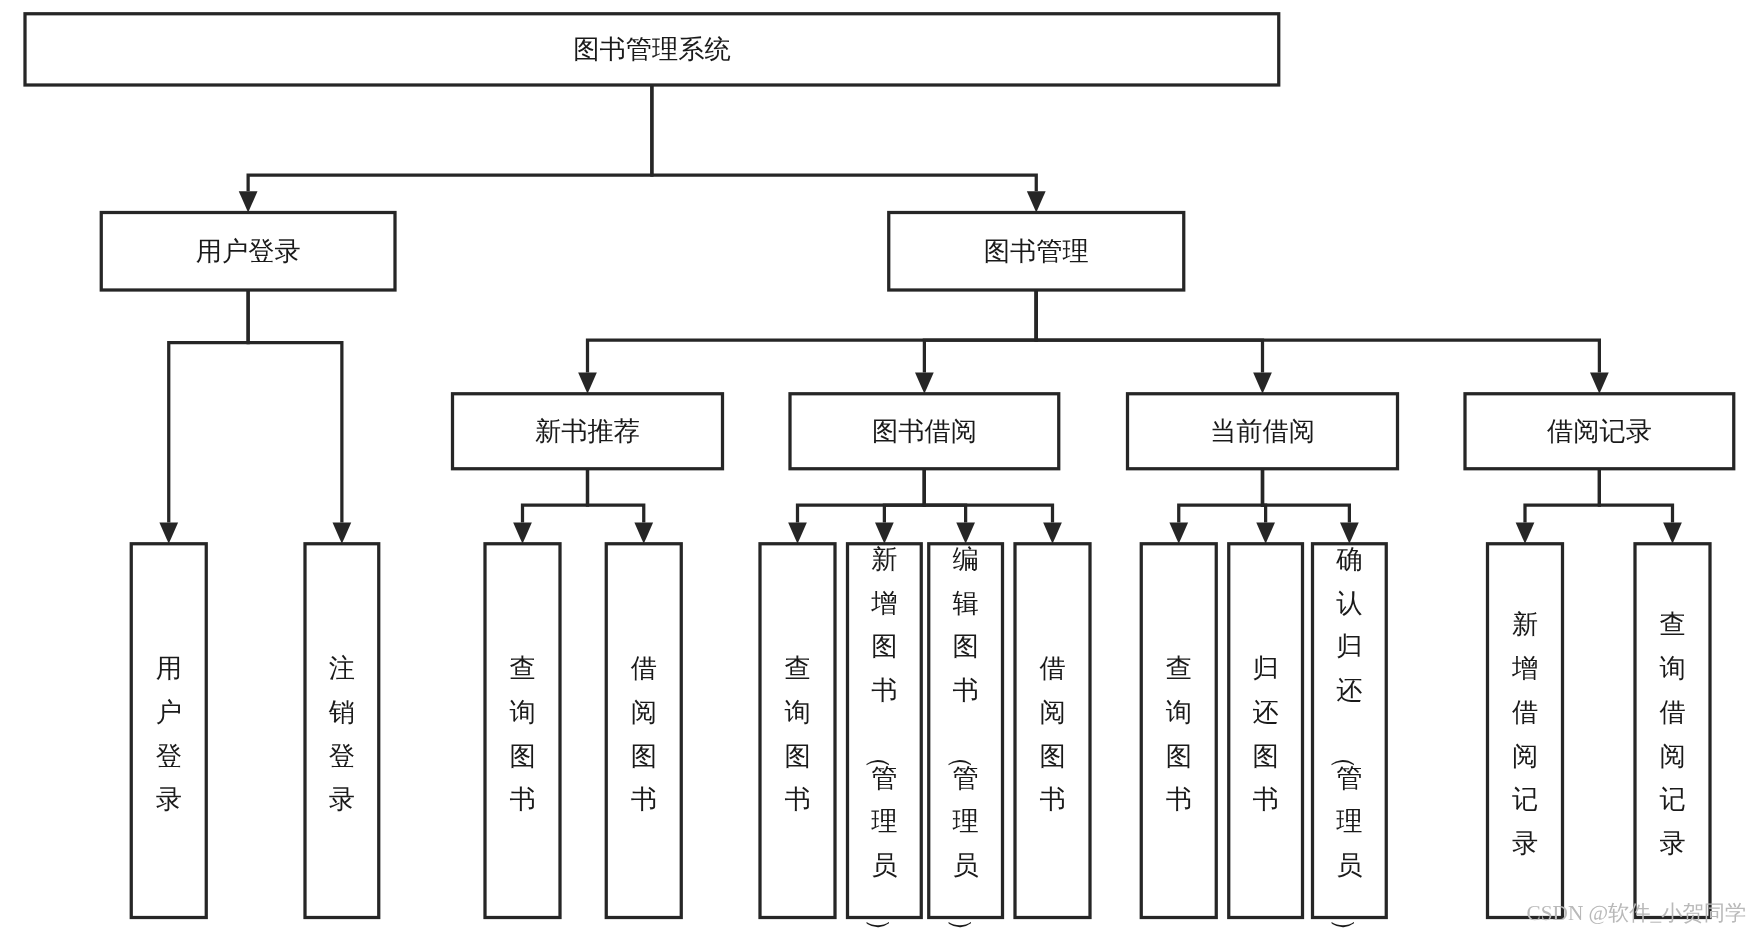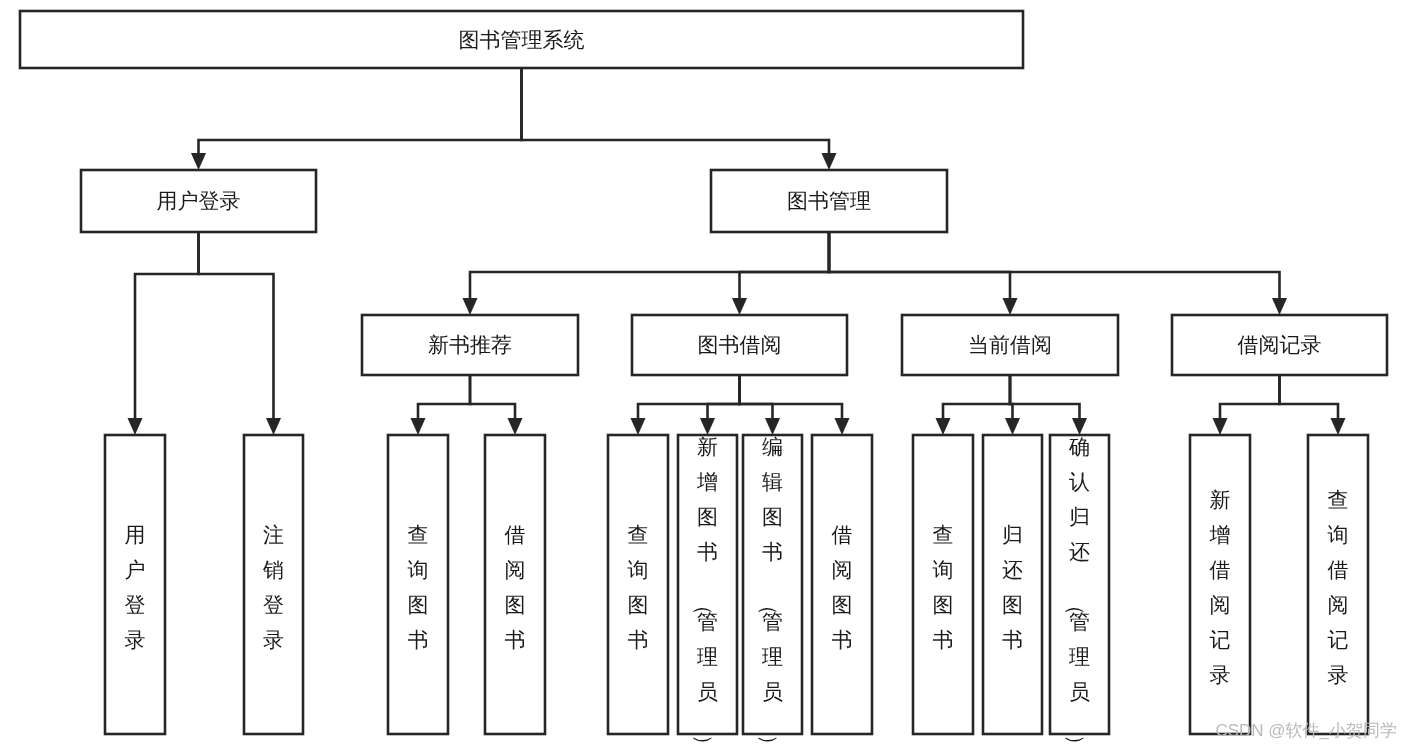--- a/index.html
+++ b/index.html
@@ -18,21 +18,21 @@
   }
   .node-label-vertical{
     font-family:"DejaVu Sans","Liberation Sans",sans-serif;
     font-size:21px;fill:#1a1a1a;
     text-anchor:middle;
   }
   .edge-line{stroke:#262626;stroke-width:2.6;fill:none;}
   .edge-arrow{fill:#262626;stroke:none;}
   .watermark{
     position:absolute;right:8px;bottom:5px;
-    font-family:Liberation Sans, sans-serif;
+    font-family:Liberation Serif, serif;
     font-size:17px;color:#b9b9b9;white-space:nowrap;
     pointer-events:none;
   }
 </style>
 </head>
 <body>
 
 <div id="diagram-root">
   <svg id="diagram" viewBox="0 0 1405 747" xmlns="http://www.w3.org/2000/svg">
     <g id="edges-layer">

